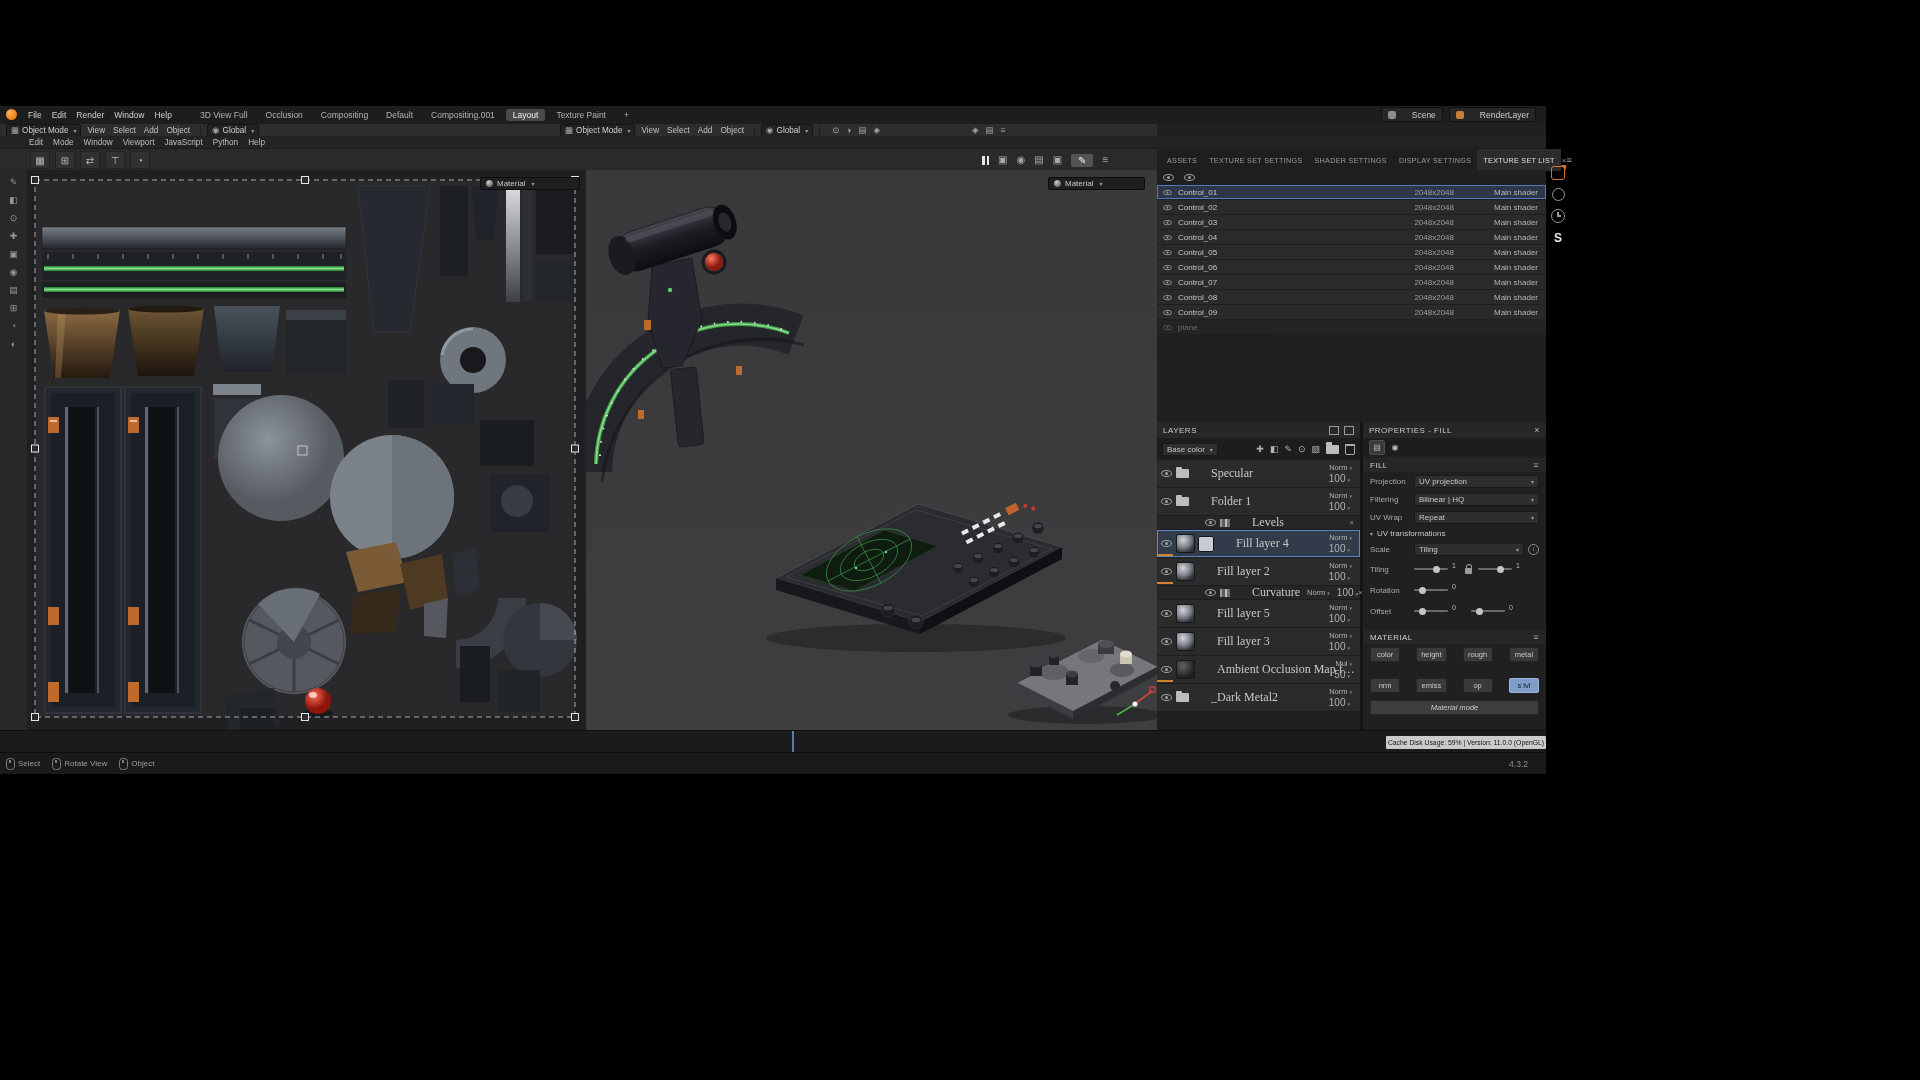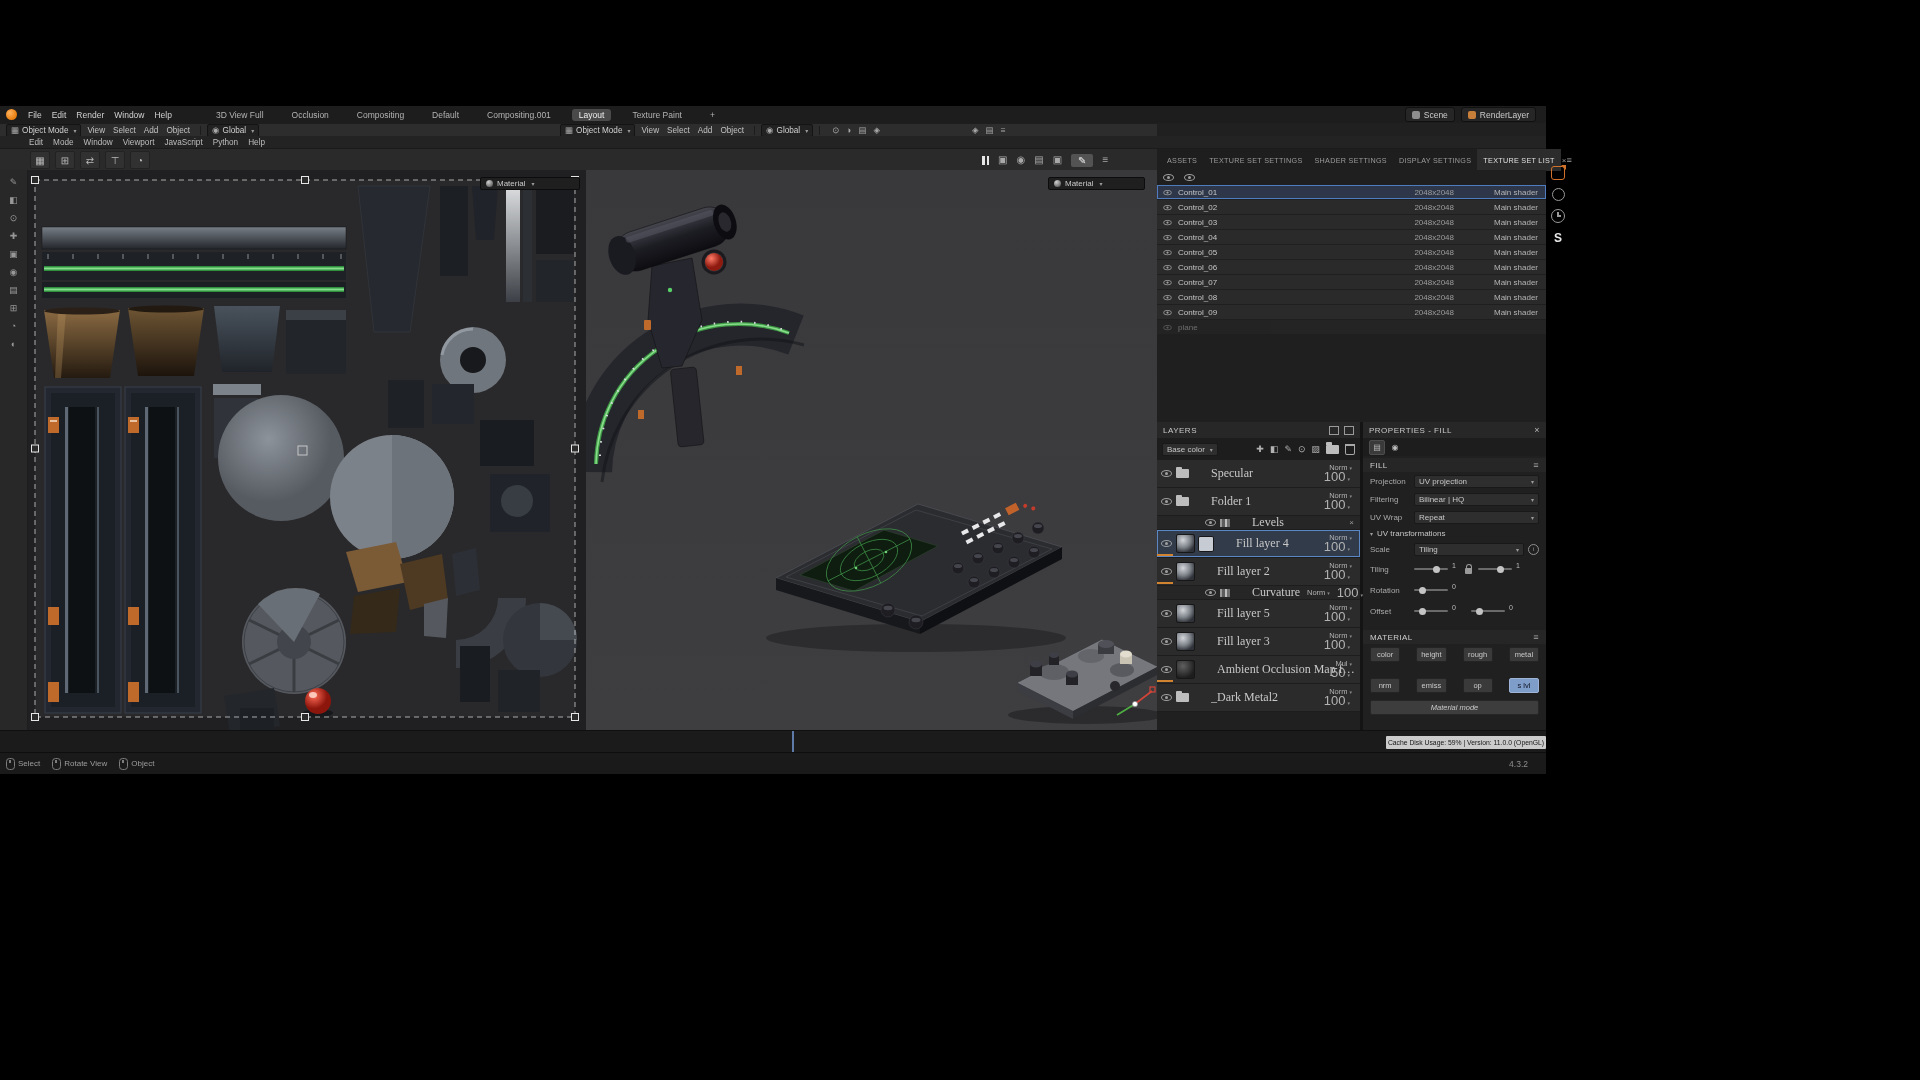--- a/index.html
+++ b/index.html
@@ -5,25 +5,25 @@
   html,body{margin:0;padding:0;background:#000;width:1920px;height:1080px;overflow:hidden;
     font-family:"Liberation Sans",sans-serif;-webkit-font-smoothing:antialiased;}
   .screen{position:relative;width:1920px;height:1080px;background:#000;}
   #app{position:absolute;left:0;top:106px;width:1546px;height:668px;background:#161616;}
 
   
   #menubar{position:absolute;left:0;top:0;width:1546px;height:17px;background:#1d1d1d;
     display:flex;align-items:center;padding:0 6px;box-sizing:border-box;color:#d2d2d2;}
   .logo{width:11px;height:11px;border-radius:50%;background:radial-gradient(circle at 35% 35%,#f5a random,#e87d0d);background:radial-gradient(circle at 35% 35%,#ffb25e,#e87d0d 70%);margin-right:6px;}
   .mi{padding:0 5px;font-size:8.5px;color:#d2d2d2;}
-  .ws-tabs{display:flex;align-items:center;margin-left:32px;gap:14px;}
+  .ws-tabs{display:flex;align-items:center;margin-left:16px;gap:4px;}
   .ws{padding:1px 7px;font-size:8.5px;color:#b3b3b3;border-radius:3px;}
   .ws.active{background:#4a4a4a;color:#f0f0f0;}
   .mb-right{margin-left:auto;display:flex;align-items:center;gap:6px;padding-right:4px;}
-  .pill{display:flex;align-items:center;gap:4px;background:#262626;border:1px solid #101010;
+  .pill{display:flex;align-items:center;gap:16px;background:#262626;border:1px solid #101010;
     border-radius:3px;padding:1px 6px;font-size:8.5px;color:#cccccc;height:11px;}
   .pico{width:8px;height:8px;background:#8d8d8d;border-radius:2px;display:inline-block;}
   .pico.orange{background:#c87f3a;}
 
   
   #vp-header{position:absolute;left:0;top:17px;width:1157px;height:13px;background:#2d2d2d;
     border-top:1px solid #1e1e1e;color:#c2c2c2;}
   #vp-header .grp{position:absolute;top:0;height:13px;display:flex;align-items:center;gap:2px;}
   .mode-sel{display:flex;align-items:center;gap:3px;background:#222;border:1px solid #141414;
     border-radius:2px;padding:0 4px;height:11px;font-size:8.2px;color:#d0d0d0;}
@@ -115,21 +115,21 @@
     background:radial-gradient(circle at 35% 30%,#d3d6da,#80858c 45%,#2f3238 78%);}
   .lrow.dark .thumb{background:radial-gradient(circle at 35% 30%,#606060,#1d1d1d 75%);}
   .thumb2{display:none;width:14px;height:14px;border-radius:2px;border:1px solid #171717;background:#c7ccd4;}
   .lrow.extra .thumb2{display:block;}
   .fx-ic{display:none;width:10px;height:8px;background:linear-gradient(90deg,#9a9a9a 25%,#5c5c5c 25%,#5c5c5c 50%,#bdbdbd 50%,#bdbdbd 75%,#6e6e6e 75%);}
   .lrow.effect .fx-ic{display:block;}
   .lname{flex:1;font-size:12px;color:#c8c8c8;white-space:nowrap;overflow:hidden;
     text-overflow:ellipsis;margin-left:18px;min-width:0;font-family:Liberation Serif, serif;}
   .lrow.effect .lname{flex:none;}
   .lblend{position:absolute;right:8px;top:3px;font-size:7.5px;color:#b2b2b2;}
-  .lopac{position:absolute;right:10px;bottom:3px;font-size:13px;color:#b2b2b2;}
+  .lopac{position:absolute;right:10px;bottom:3px;font-size:10px;color:#b2b2b2;}
   .lblend::after,.lopac::after{content:"▾";font-size:5px;color:#8a8a8a;margin-left:2px;}
   .lblend:has(span:empty),.lopac:has(span:empty){display:none;}
   .lrow.effect .lblend,.lrow.effect .lopac{position:static;margin-left:7px;}
   .lclose{margin-left:auto;font-size:8px;color:#9a9a9a;padding-right:2px;}
   .lclose:empty{display:none;}
   .lrow.selected{box-shadow:inset 0 0 0 1px #5b87c5;background:#313b49;}
   .accent-bar{display:none;}
   .lrow.accent .accent-bar{display:block;position:absolute;left:0;bottom:1px;width:16px;height:2px;background:#d2832f;}
 
   

